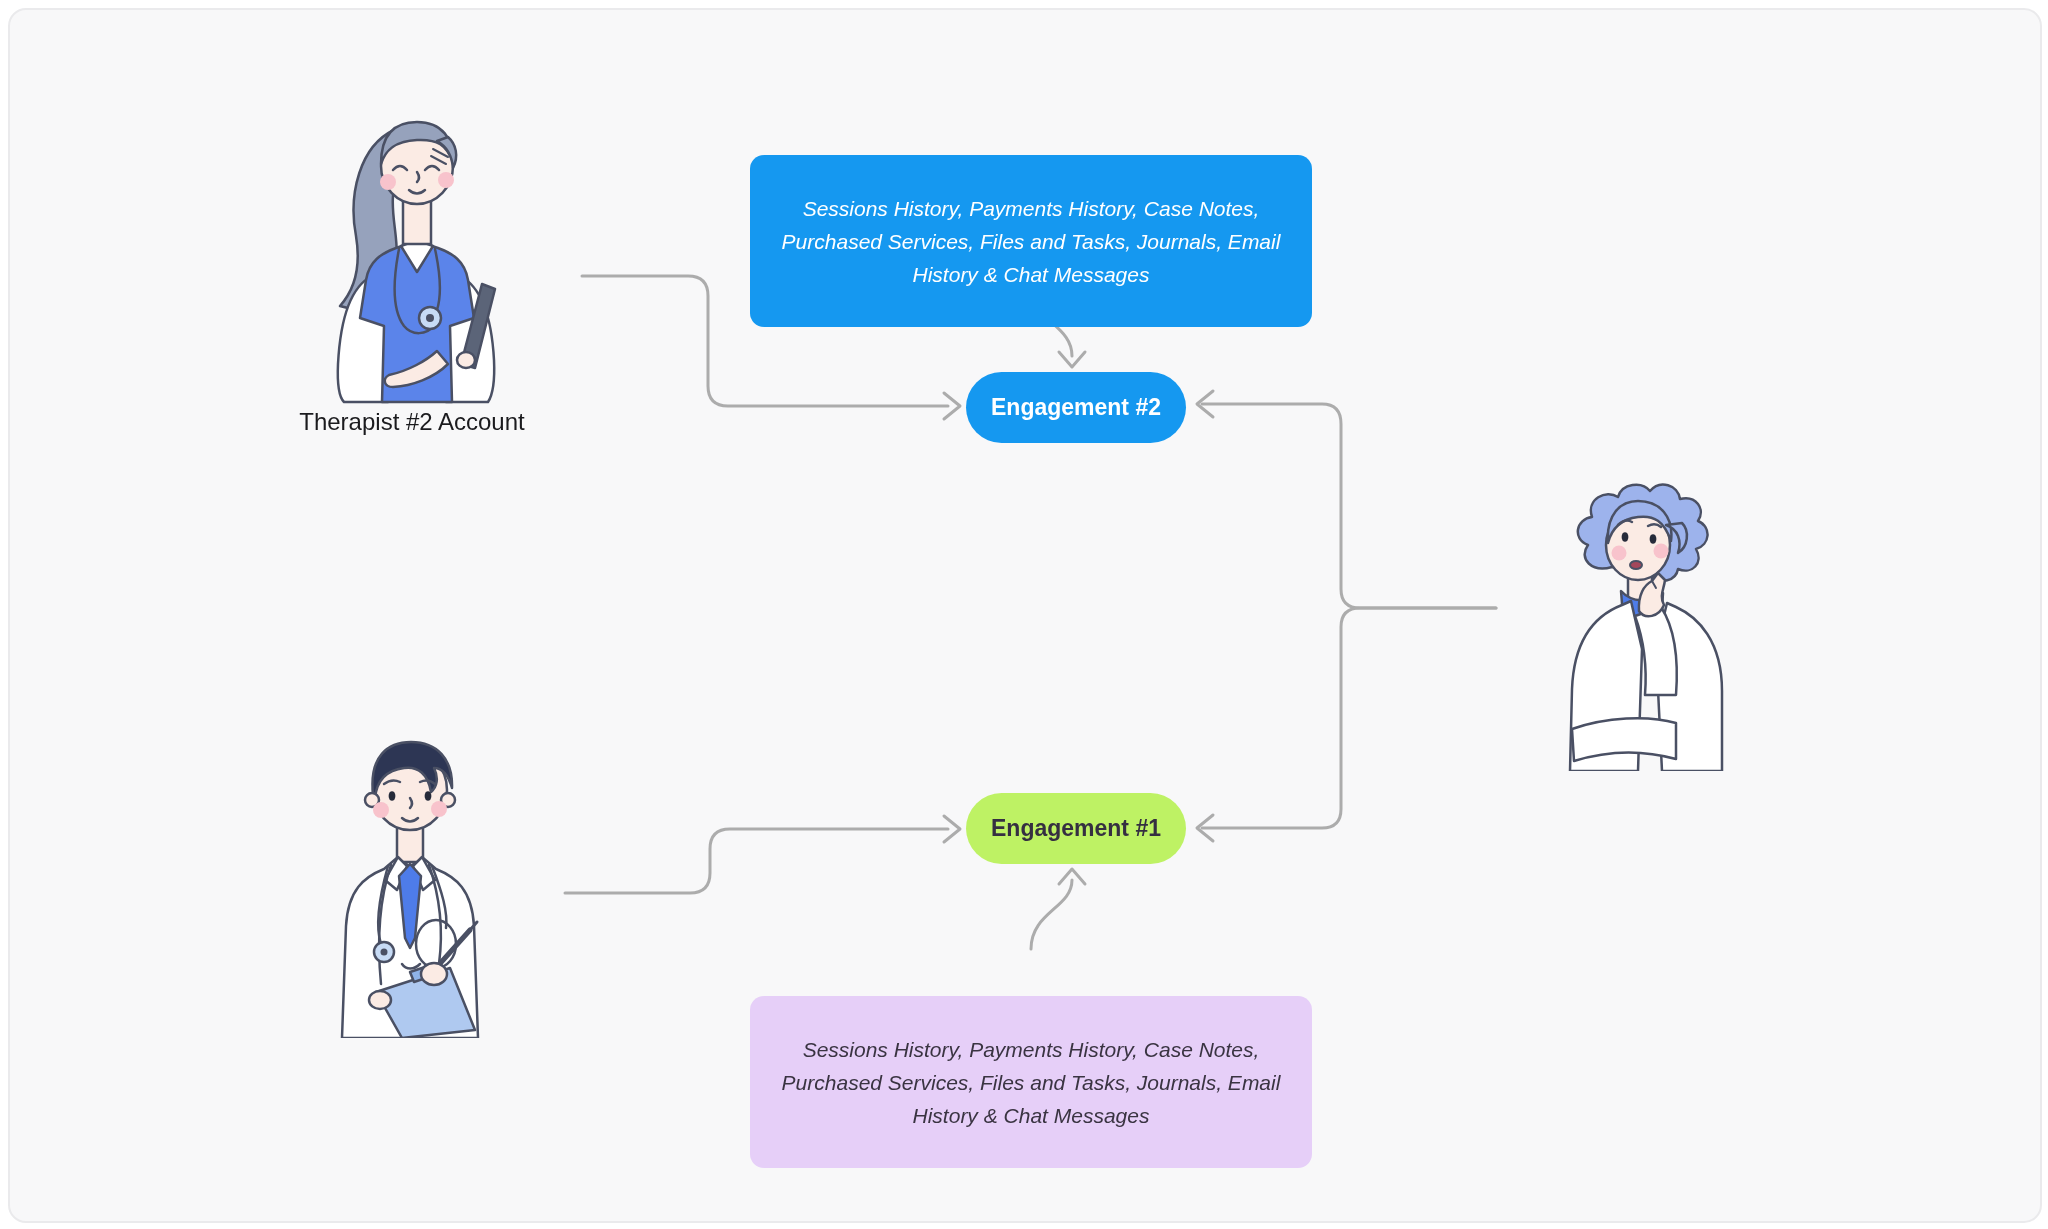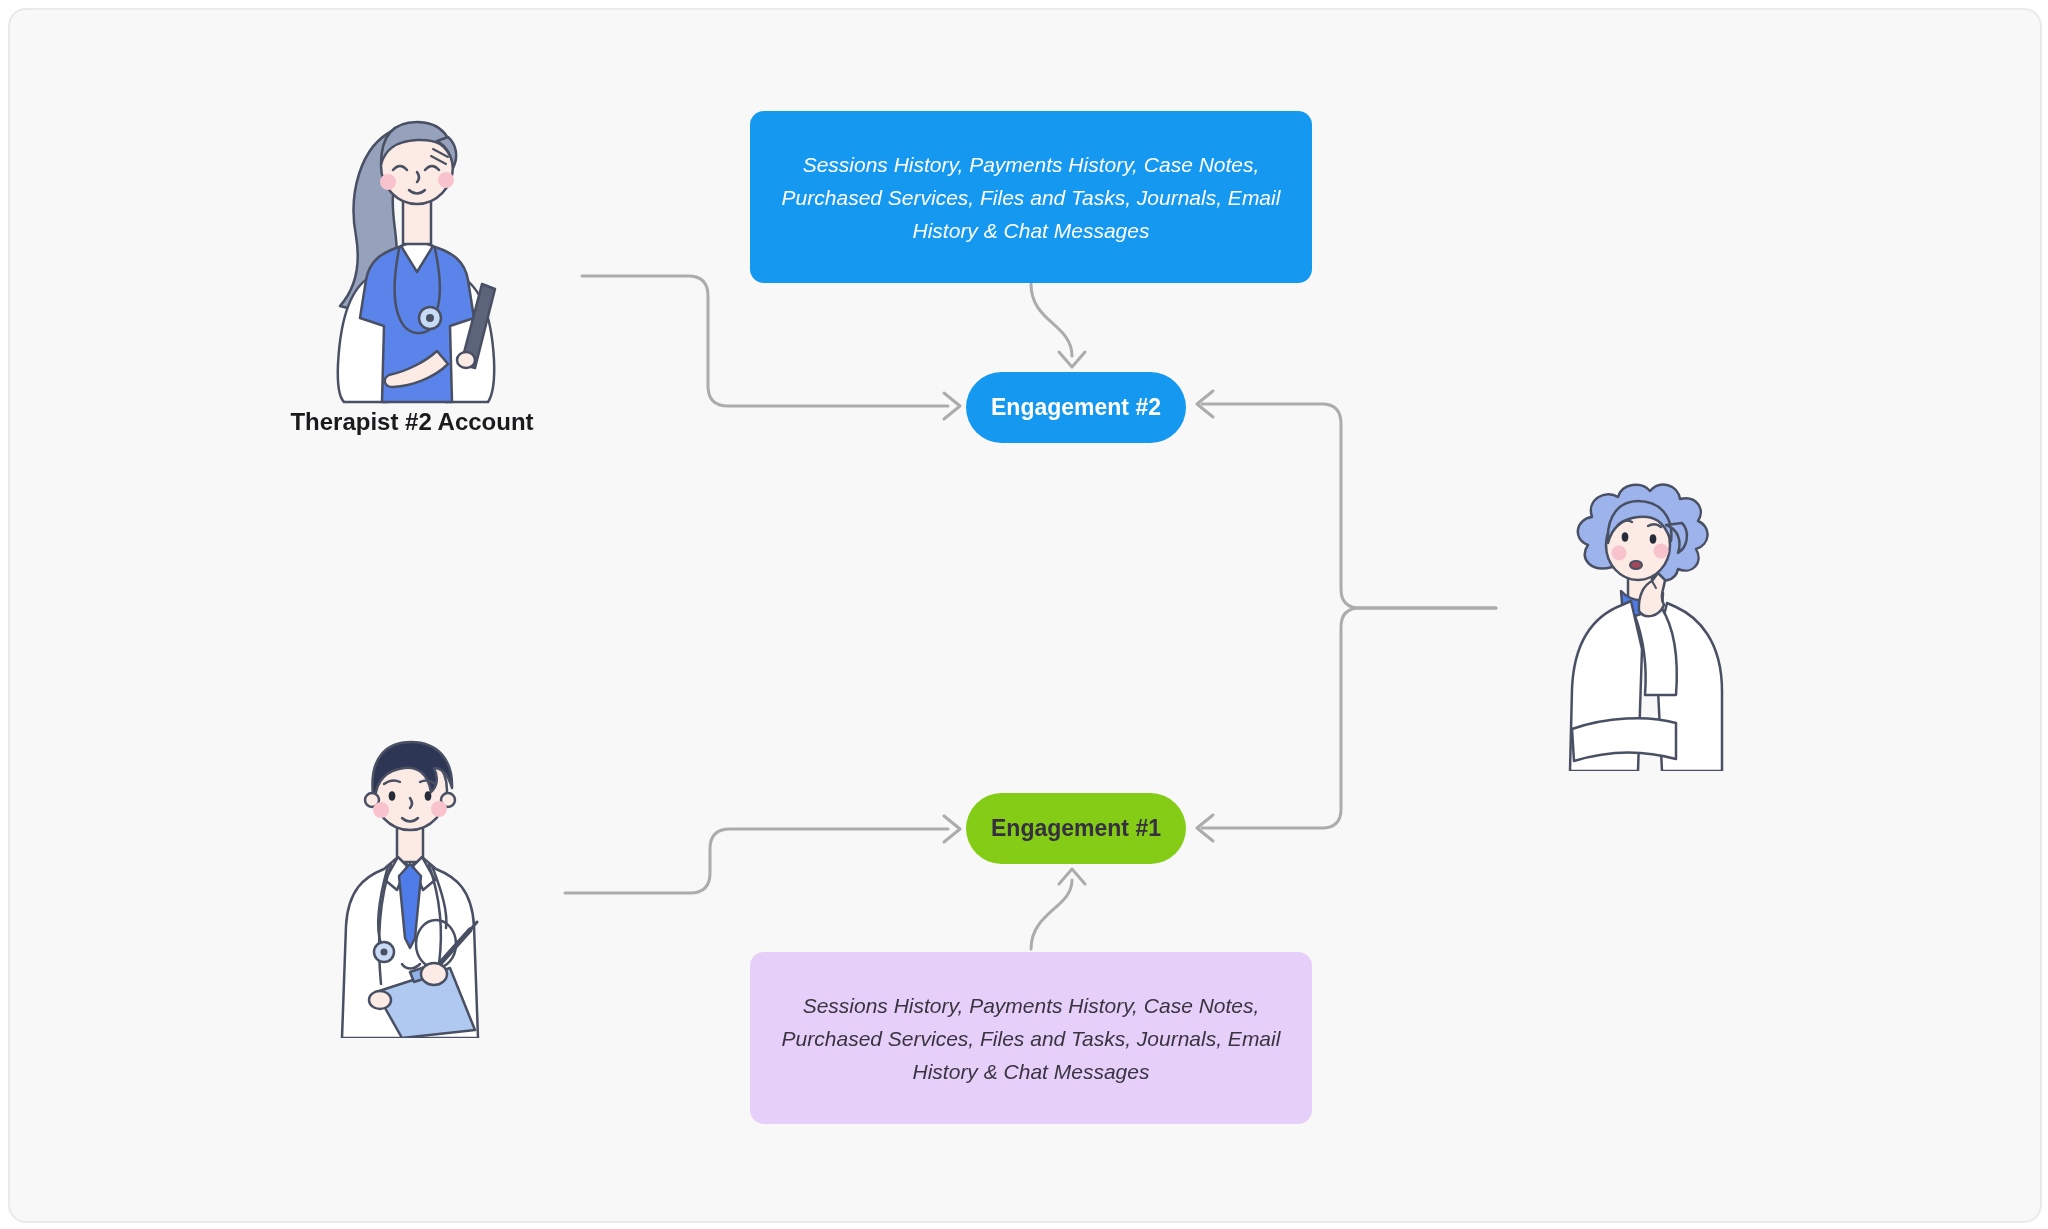--- a/index.html
+++ b/index.html
@@ -5,32 +5,32 @@
   html,body{margin:0;padding:0;background:#ffffff;}
   .stage{position:relative;width:2048px;height:1229px;background:#ffffff;overflow:hidden;
          font-family:"Liberation Sans","DejaVu Sans",sans-serif;}
   .card{position:absolute;left:8px;top:8px;width:2030px;height:1211px;background:#F8F8F9;
         border:2px solid #EAEAEC;border-radius:18px;}
   .connector-layer{position:absolute;left:0;top:0;width:2048px;height:1229px;pointer-events:none;}
   .figure{position:absolute;}
   .actor-label{position:absolute;width:360px;text-align:center;font-size:24px;color:#1B1B1E;}
   .info-box{position:absolute;width:562px;height:172px;border-radius:14px;display:flex;
             flex-direction:column;align-items:center;justify-content:center;
-            font-size:21px;font-style:italic;line-height:33px;text-align:center;}
+            font-size:21px;font-style:italic;line-height:33px;text-align:center;margin-top:44px;}
   .info-box.blue{background:#1598F0;color:#FFFFFF;}
   .info-box.lavender{background:#E6CFF8;color:#3A3442;}
   .pill{position:absolute;width:220px;height:71px;border-radius:36px;display:flex;
         align-items:center;justify-content:center;font-size:23px;font-weight:bold;text-align:right;}
   .pill.blue{background:#1598F0;color:#FFFFFF;}
-  .pill.lavender{background:#84cc16;color:#352F41;}
+  .pill.lavender{background:#bef264;color:#352F41;}
   .pos-blue-box{left:750px;top:111px;}
   .pos-purple-box{left:750px;top:952px;}
   .pos-pill2{left:966px;top:372px;}
   .pos-pill1{left:966px;top:793px;}
-  .pos-t2-label{left:232px;top:408px;font-weight:bold;}
+  .pos-t2-label{left:232px;top:408px;}
   .pos-t1-label{left:228px;top:1050px;}
   .pos-client-label{left:1438px;top:778px;}
 </style>
 </head>
 <body>
 
 <div class="stage">
   <div class="card"></div>
 
   <svg class="connector-layer" viewBox="0 0 2048 1229">

